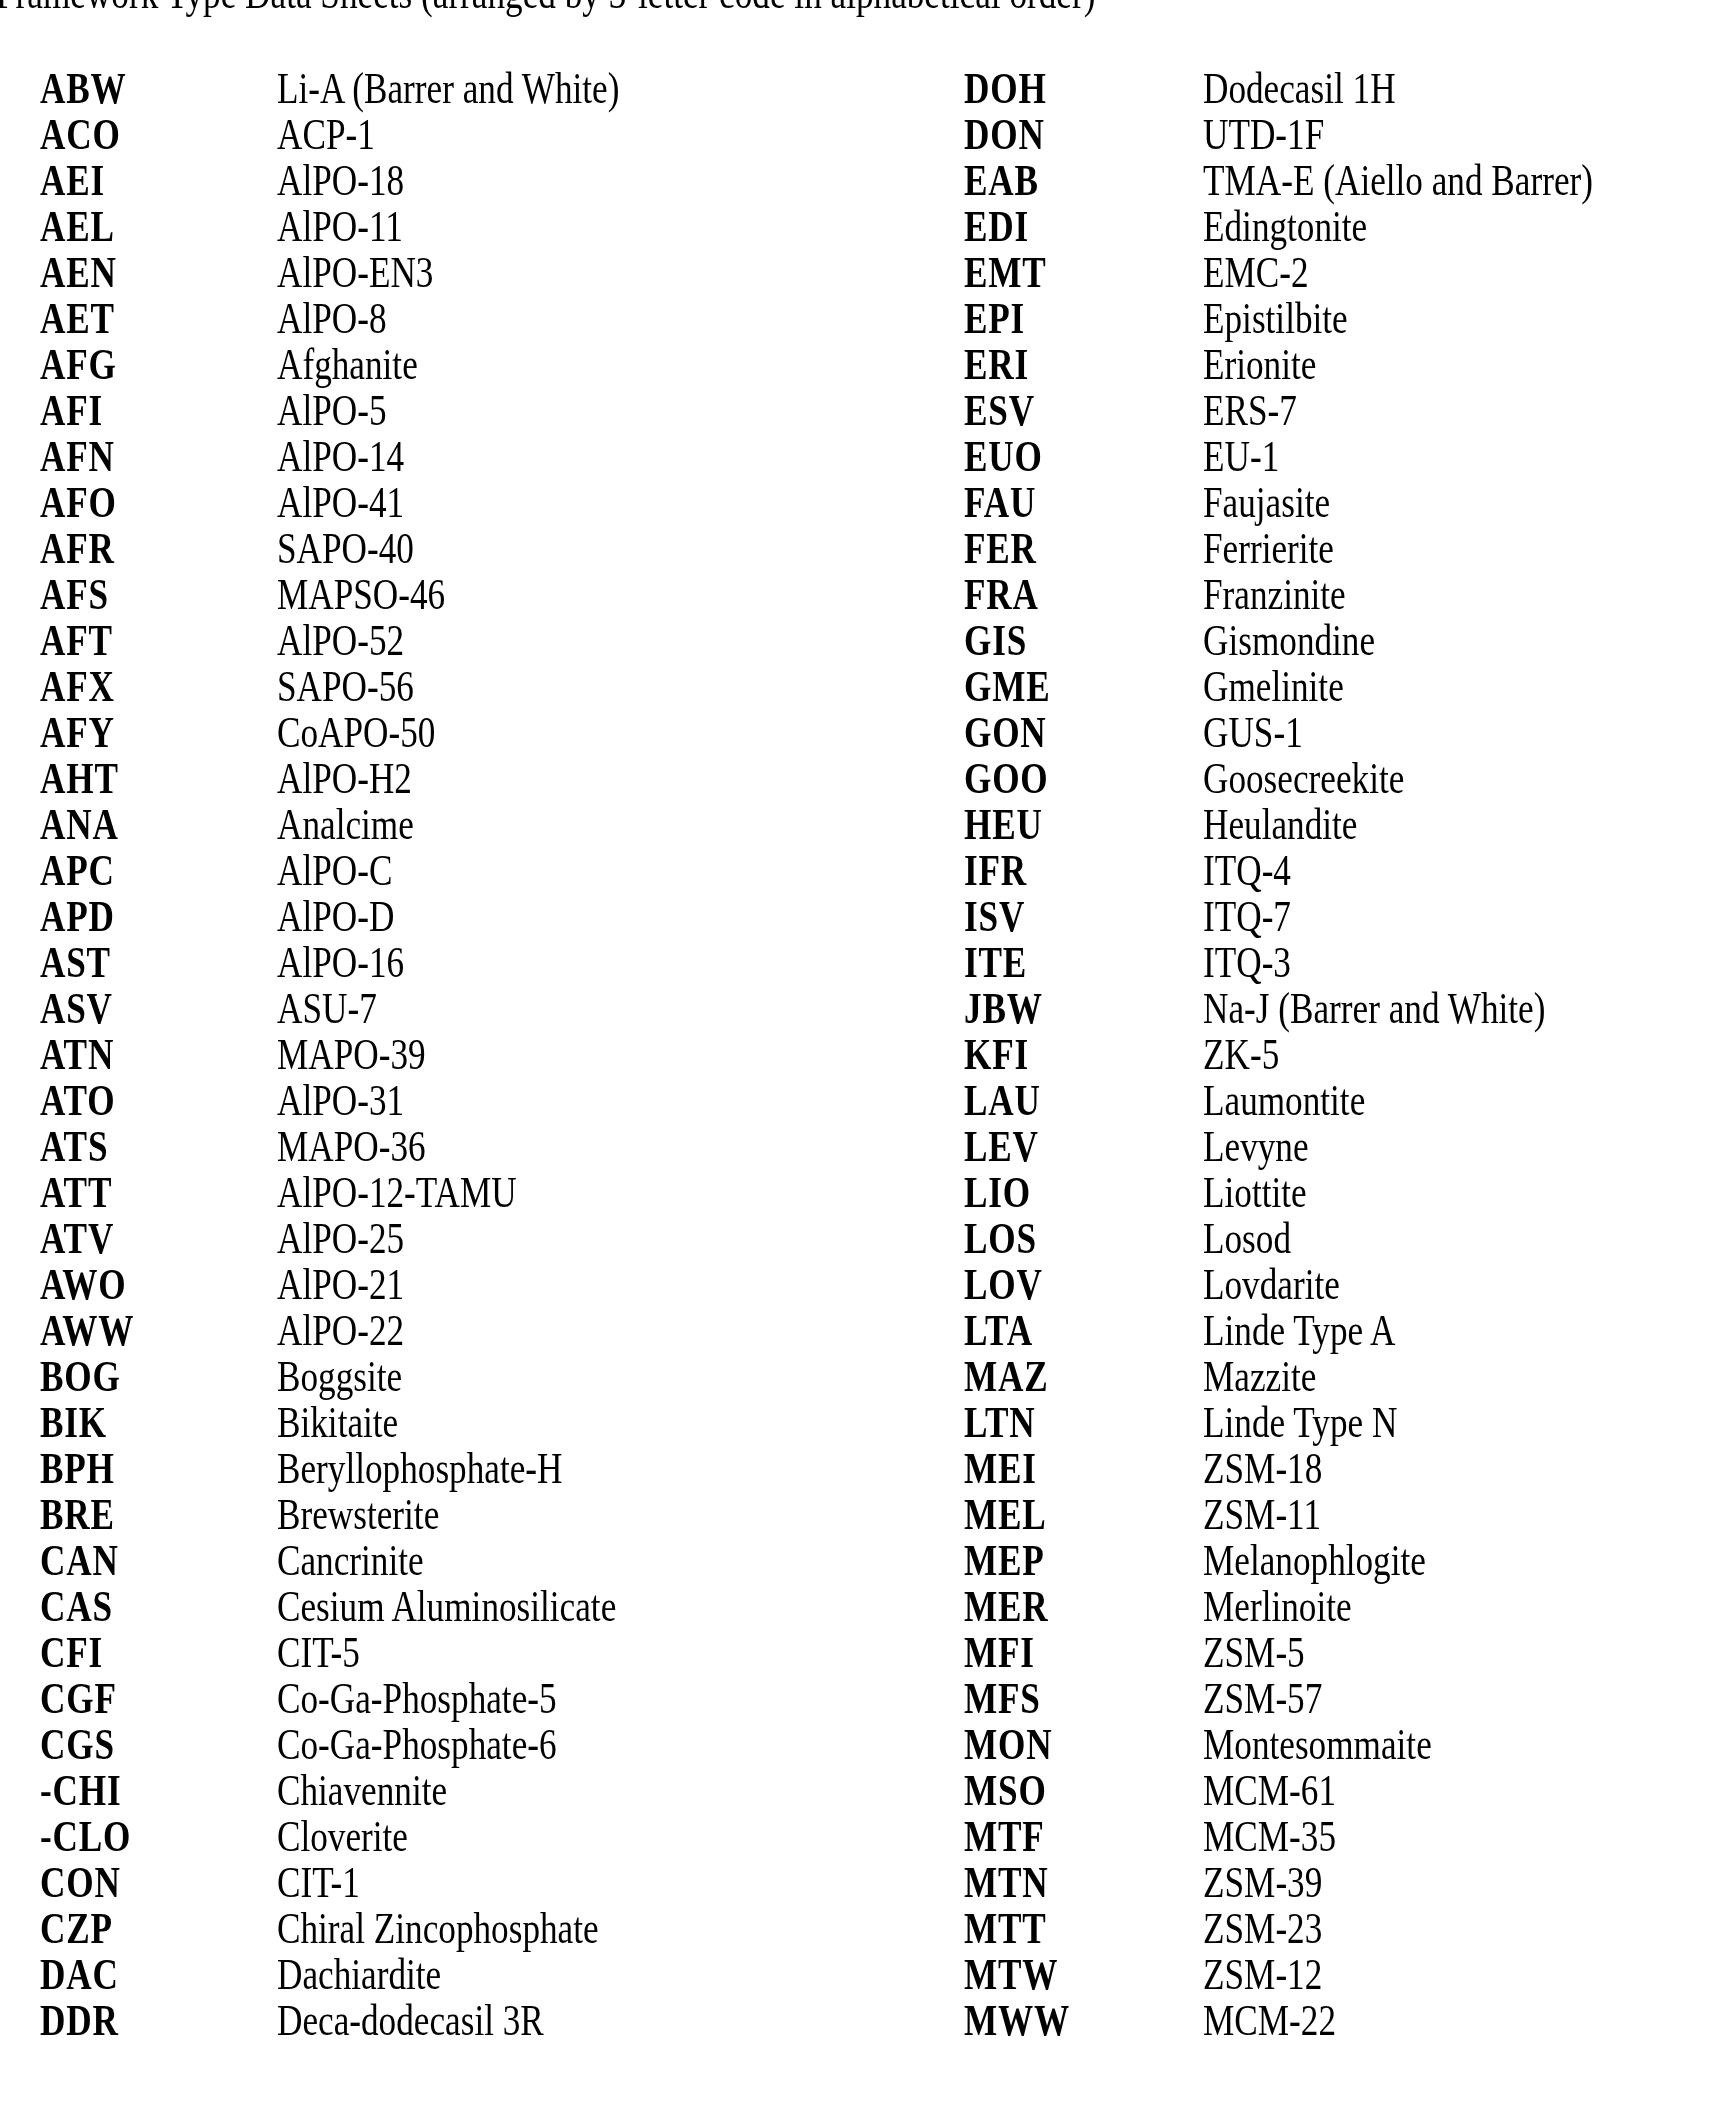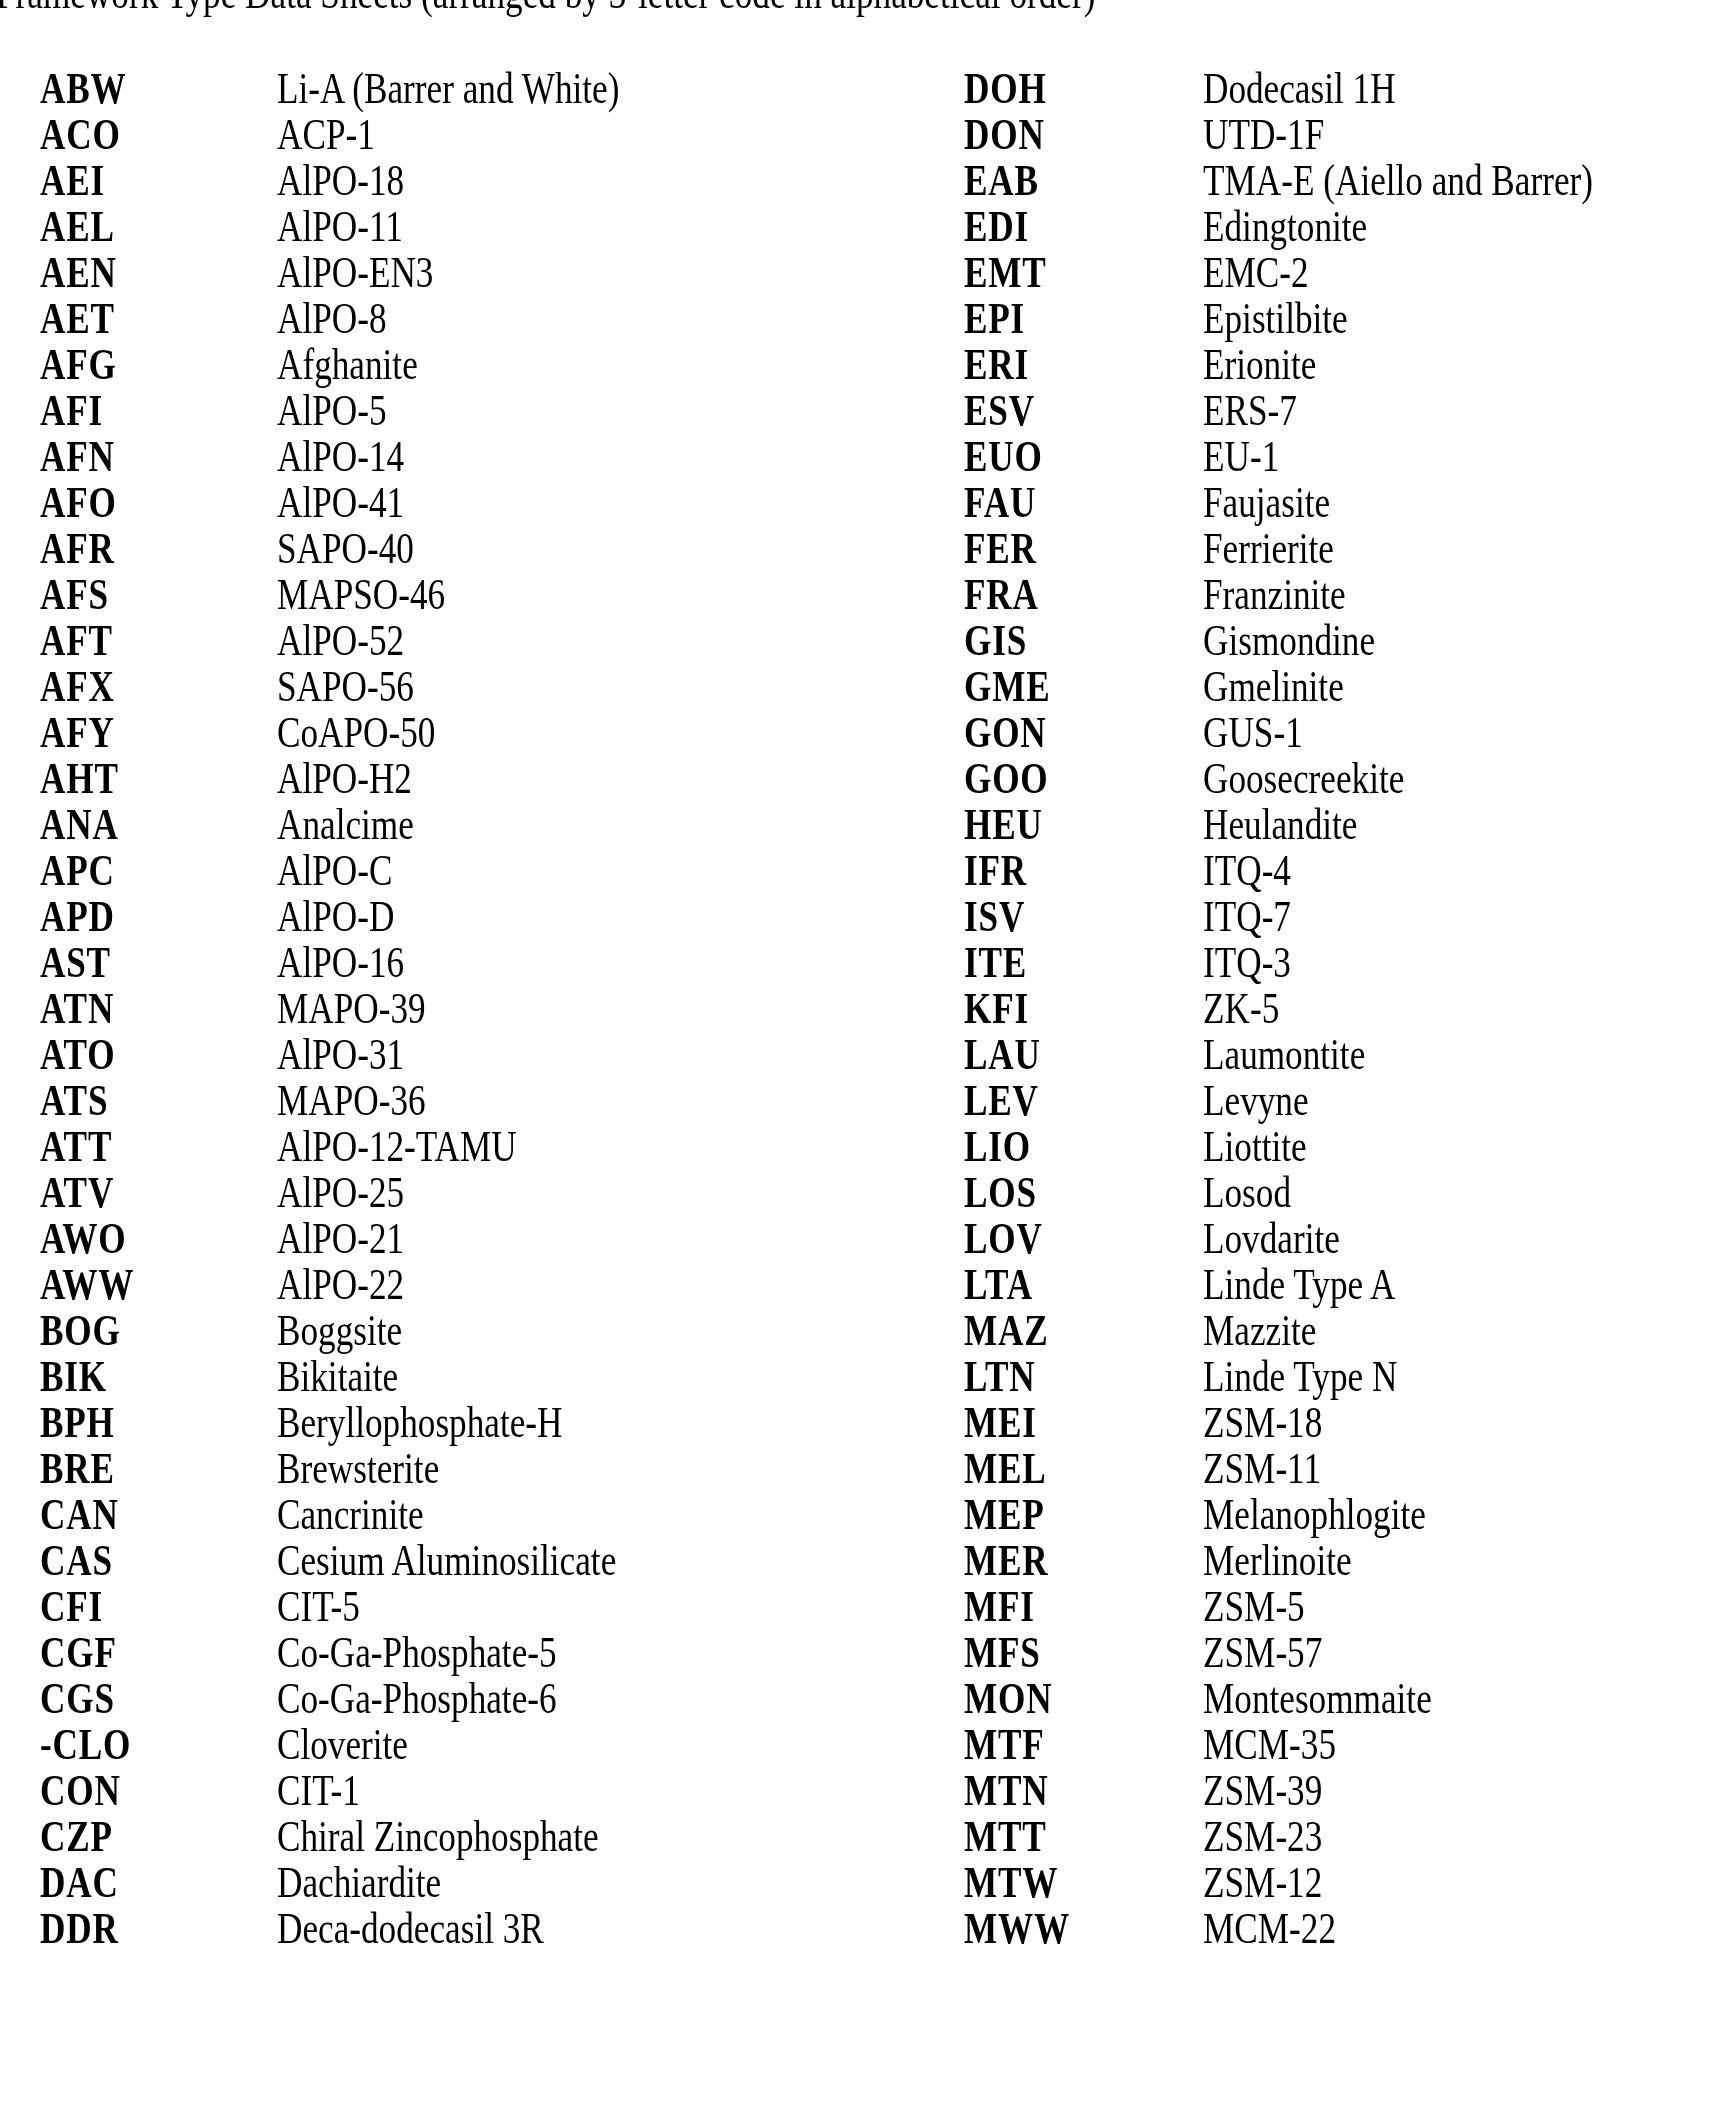--- a/index.html
+++ b/index.html
@@ -171,20 +171,26 @@
       <span class="cell code c2">ISV</span>
       <span class="cell name n2">ITQ-7</span>
     </div>
     <div class="row">
       <span class="cell code c1">AST</span>
       <span class="cell name n1">AlPO-16</span>
       <span class="cell code c2">ITE</span>
       <span class="cell name n2">ITQ-3</span>
     </div>
     <div class="row">
+      <span class="cell code c1">ASV</span>
+      <span class="cell name n1">ASU-7</span>
+      <span class="cell code c2">JBW</span>
+      <span class="cell name n2">Na-J (Barrer and White)</span>
+    </div>
+    <div class="row">
       <span class="cell code c1">ATN</span>
       <span class="cell name n1">MAPO-39</span>
       <span class="cell code c2">KFI</span>
       <span class="cell name n2">ZK-5</span>
     </div>
     <div class="row">
       <span class="cell code c1">ATO</span>
       <span class="cell name n1">AlPO-31</span>
       <span class="cell code c2">LAU</span>
       <span class="cell name n2">Laumontite</span>
@@ -267,20 +273,26 @@
       <span class="cell code c2">MFS</span>
       <span class="cell name n2">ZSM-57</span>
     </div>
     <div class="row">
       <span class="cell code c1">CGS</span>
       <span class="cell name n1">Co-Ga-Phosphate-6</span>
       <span class="cell code c2">MON</span>
       <span class="cell name n2">Montesommaite</span>
     </div>
     <div class="row">
+      <span class="cell code c1">-CHI</span>
+      <span class="cell name n1">Chiavennite</span>
+      <span class="cell code c2">MSO</span>
+      <span class="cell name n2">MCM-61</span>
+    </div>
+    <div class="row">
       <span class="cell code c1">-CLO</span>
       <span class="cell name n1">Cloverite</span>
       <span class="cell code c2">MTF</span>
       <span class="cell name n2">MCM-35</span>
     </div>
     <div class="row">
       <span class="cell code c1">CON</span>
       <span class="cell name n1">CIT-1</span>
       <span class="cell code c2">MTN</span>
       <span class="cell name n2">ZSM-39</span>

